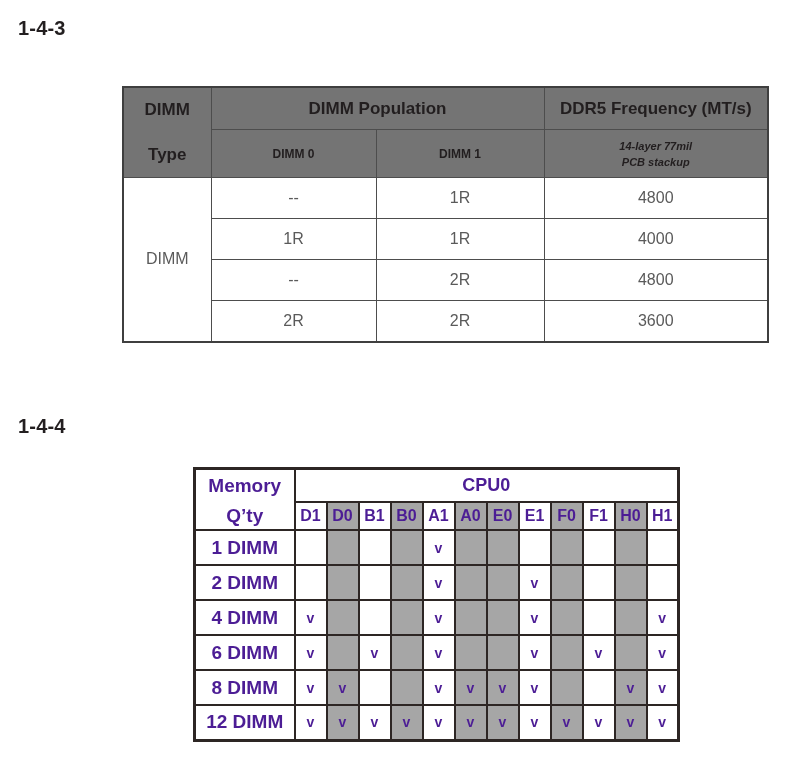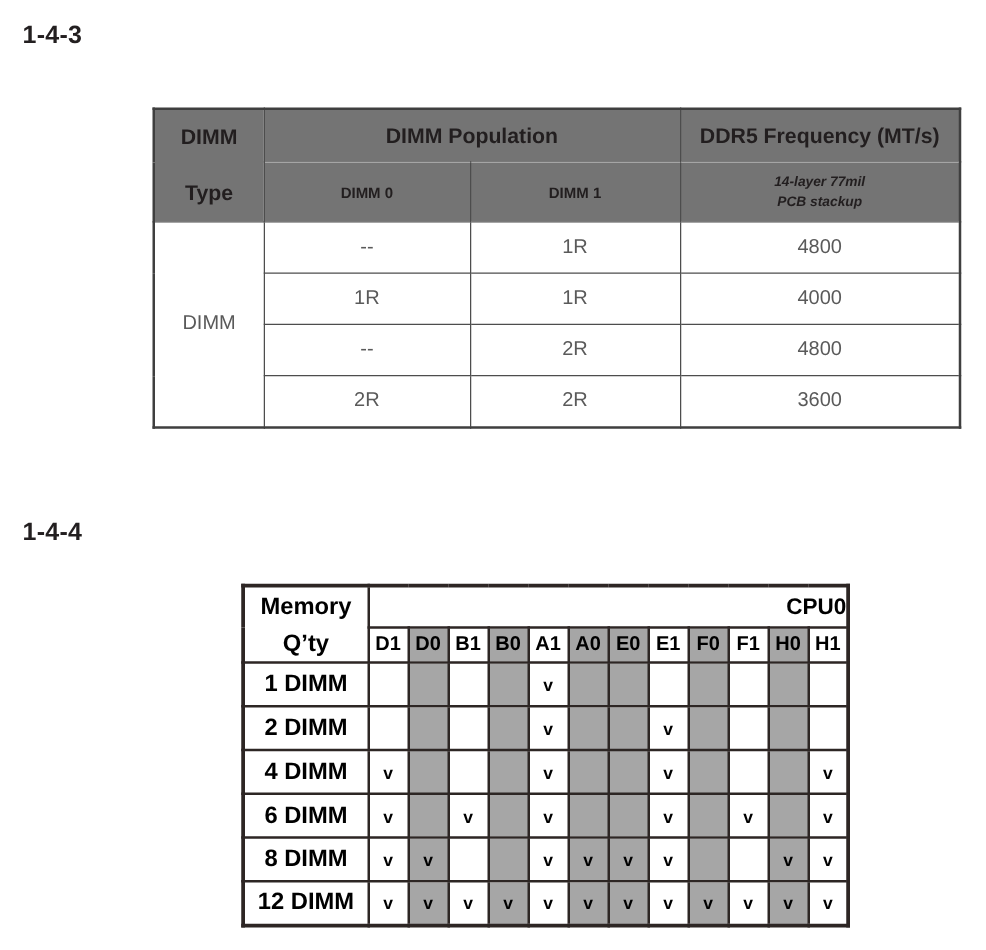--- a/index.html
+++ b/index.html
@@ -34,36 +34,36 @@
   .t1 th.typecell div { display:flex; align-items:center; justify-content:center; }
   .t1 th.typecell .l1 { height:44px; }
   .t1 th.typecell .l2 { height:45px; }
   .t1 th.small2 { font-size:12px; }
   .t1 th.sub { font-size:11px; line-height:16px;font-style:italic; }
 
   
   table.t2 {
     position:absolute; left:193px; top:467px;
     border-collapse:collapse; table-layout:fixed;
-    border:3px solid #2d2624; color:#000000;
+    border:3px solid #2d2624; color:#4c1d95;
   }
   .t2 th, .t2 td {
     border:2px solid #2d2624; text-align:center; vertical-align:middle;
     padding:0; background:#ffffff; overflow:hidden;
   }
   .t2 col.c-mem { width:100px; }
   .t2 col.c-letter { width:32px; }
   .t2 tr.hrow1 { height:33px; }
   .t2 tr.hrow2 { height:28px; }
   .t2 tbody tr { height:35px; }
   .t2 th.corner { font-weight:bold; font-size:19px; }
   .t2 th.corner div { display:flex; align-items:center; justify-content:center; }
   .t2 th.corner .l1 { height:32px; }
   .t2 th.corner .l2 { height:27px; }
-  .t2 th.cpu { font-weight:bold; font-size:18px;text-align:right; }
+  .t2 th.cpu { font-weight:bold; font-size:18px; }
   .t2 th.letter { font-weight:bold; font-size:16px; }
   .t2 tbody th.rowlabel { font-weight:bold; font-size:19px; }
   .t2 td.check { font-weight:bold; font-size:14px; }
   .t2 .shaded { background:#a6a6a6;margin-left:40px; }
 </style>
 </head>
 <body>
 
 <div id="heading1" class="heading">
   <span class="num">1-4-3</span>

